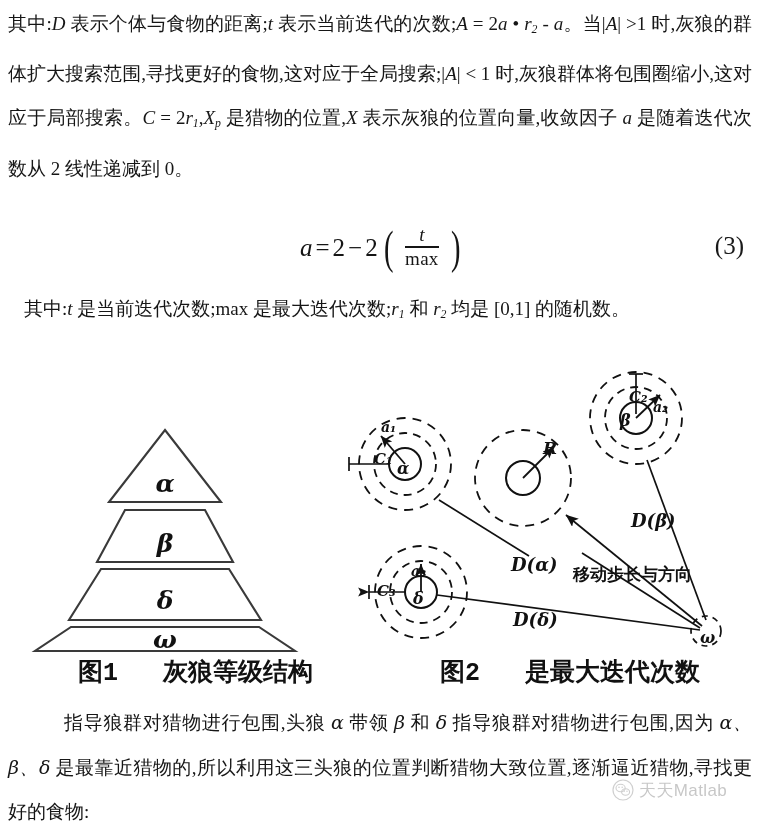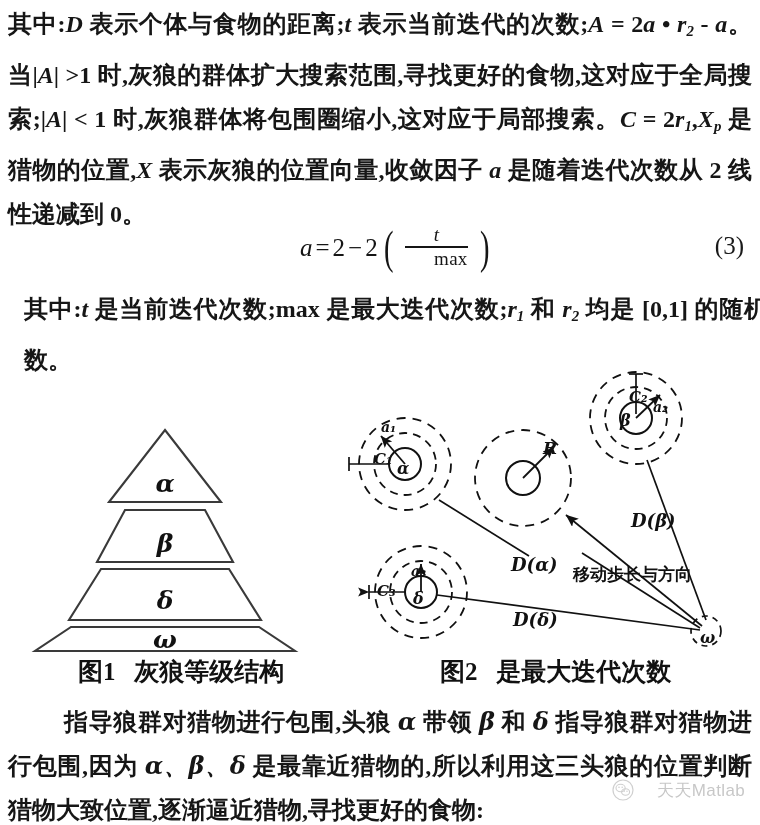--- a/index.html
+++ b/index.html
@@ -18,27 +18,27 @@
   .page {
     position: relative;
     width: 760px;
     height: 825px;
     background: #fff;
   }
 
   
   .para {
     position: absolute;
-    font-size: 24px;
+    font-size: 19px;
     line-height: 44px;
     letter-spacing: 0px;
     text-align: justify;
     text-justify: inter-character;
     color: #161616;
-    font-weight: 700;
+    font-weight: 400;
   }
   .para .it {
     font-style: italic;
     font-family: "Liberation Serif", serif;
   }
   .para .sub {
     font-size: 0.62em;
     vertical-align: -0.28em;
     font-style: italic;
   }
@@ -104,21 +104,21 @@
     position: relative;
     top: -1px;
   }
   .frac .num { font-style: italic; padding: 0 7px; }
   .frac .bar {
     width: 100%;
     height: 1.5px;
     background: #151515;
     margin: 1.5px 0;
   }
-  .frac .den { font-style: normal; letter-spacing: 0.3px; margin-left: 29px; }
+  .frac .den { font-style: normal; letter-spacing: 0.3px; }
   #eq-number {
     position: absolute;
     right: 16px;
     top: 10px;
     font-size: 25px;
     font-family: "Liberation Serif", serif;
   }
 
   
   #figures {
@@ -137,36 +137,36 @@
     top: 655px;
     left: 0;
     width: 760px;
     height: 42px;
   }
   .cap {
     position: absolute;
     font-size: 25px;
     font-weight: bold;
     color: #111;
-    font-family: Liberation Serif, serif;
+    font-family: Liberation Mono, monospace;
     white-space: pre;
   }
   #cap-fig1 { left: 78px; top: 0; }
   #cap-fig2 { left: 440px; top: 0; }
 
   
   #watermark {
     position: absolute;
     left: 612px;
     top: 775px;
     width: 148px;
     height: 30px;
     display: flex;
     align-items: center;
-    gap: 23px;
+    gap: 5px;
     opacity: 0.55;
     pointer-events: none;
   }
   #watermark .wm-text {
     font-size: 17px;
     color: #9a9a9a;
     font-family: "Liberation Sans", sans-serif;
     letter-spacing: 0.4px;
     white-space: nowrap;
   }

